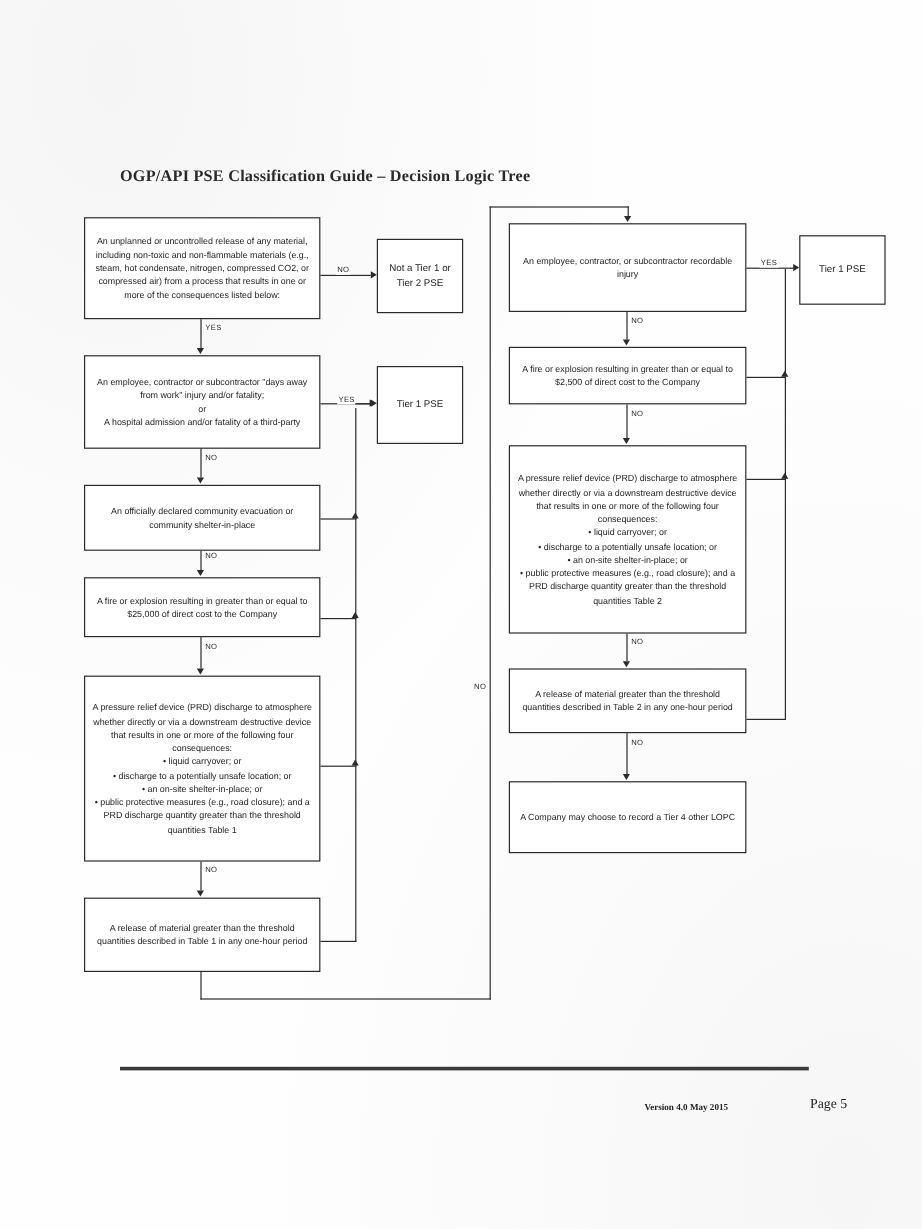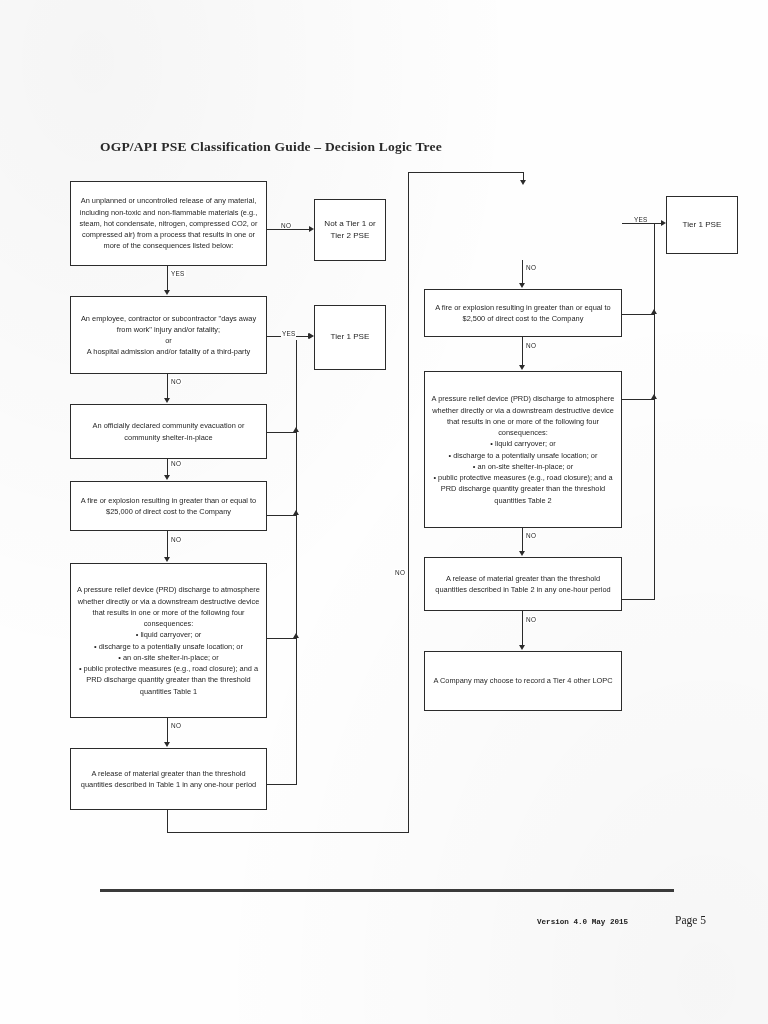--- a/index.html
+++ b/index.html
@@ -94,21 +94,21 @@
     left:103px;top:899px;
     font-size:11px;
     font-family:"Liberation Serif", serif;
     color:#222;
     white-space:nowrap;
   }
   #footer-version{
     position:absolute;
     left:537px;top:918px;
     font-size:7.6px;
-    font-family:Liberation Mono, monospace;
+    font-family:Liberation Serif, serif;
     font-weight:bold;
     color:#222;
     white-space:nowrap;
   }
   #footer-page{
     position:absolute;
     left:675px;top:914px;
     font-size:11.5px;
     font-family:"Liberation Serif", serif;
     color:#222;
@@ -154,20 +154,23 @@
   </div>
 
   <div class="node terminal" style="left:314px;top:199px;width:72px;height:62px;text-align:center;">
     <span class="txt">Not a Tier 1 or Tier 2 PSE</span>
   </div>
 
   <div class="node terminal" style="left:314px;top:305px;width:72px;height:65px;">
     <span class="txt">Tier 1 PSE</span>
   </div>
 
+  <div class="node" style="left:424px;top:186px;width:198px;height:74px;">
+    <span class="txt">An employee, contractor, or subcontractor recordable injury</span>
+  </div>
 
   <div class="node" style="left:424px;top:289px;width:198px;height:48px;">
     <span class="txt">A fire or explosion resulting in greater than or equal to $2,500 of direct cost to the Company</span>
   </div>
 
   <div class="node" style="left:424px;top:371px;width:198px;height:157px;">
     <span class="txt">A pressure relief device (PRD) discharge to atmosphere whether directly or via a downstream destructive device that results in one or more of the following four consequences:
 • liquid carryover; or
 • discharge to a potentially unsafe location; or
 • an on-site shelter-in-place; or

